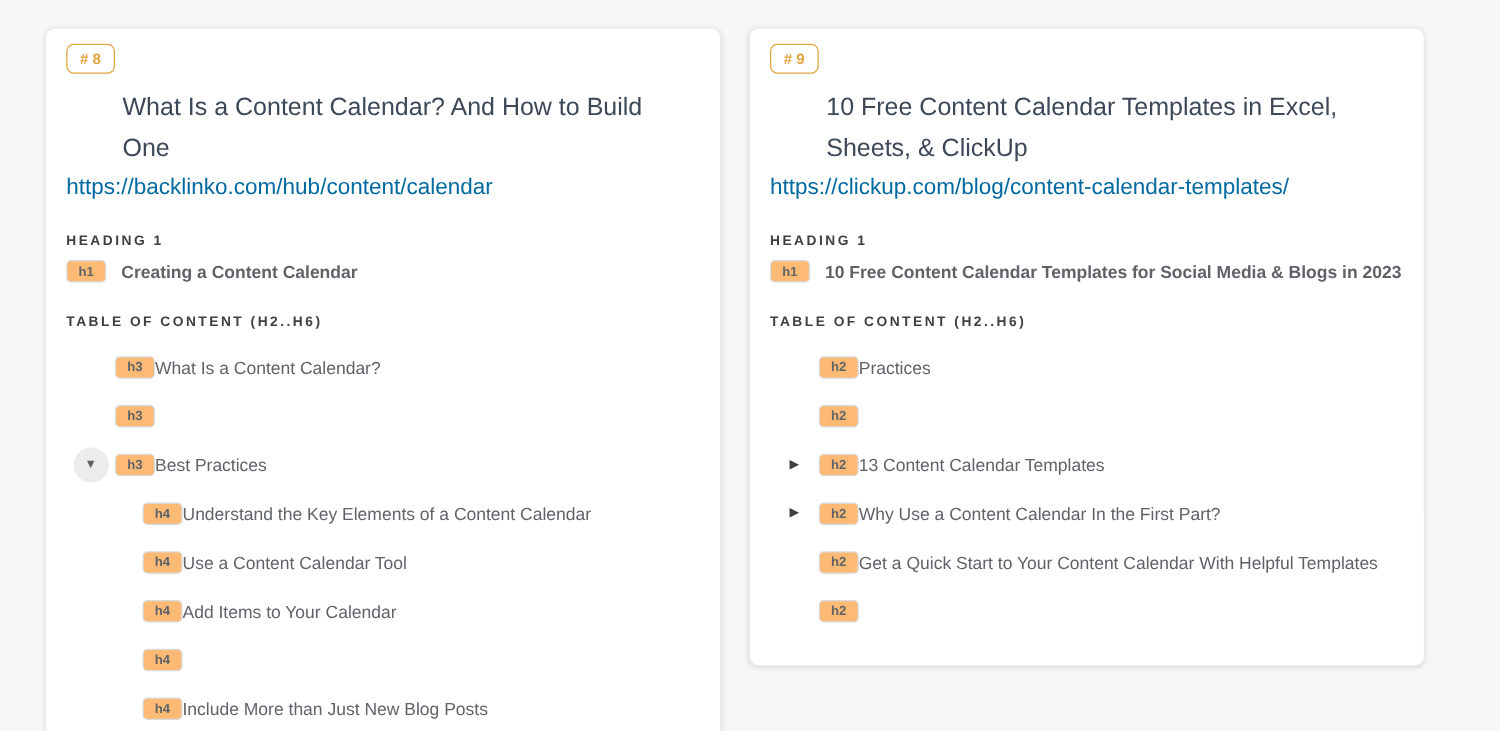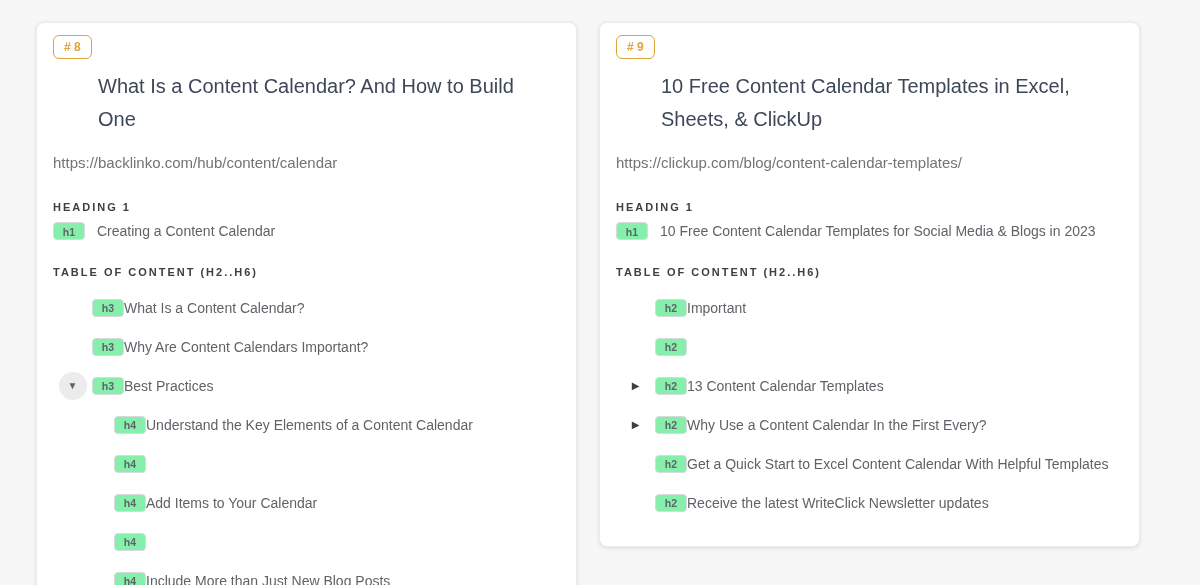--- a/index.html
+++ b/index.html
@@ -36,54 +36,54 @@
   .card-title {
     margin-top: 11px;
     font-size: 20px;
     font-weight: 400;
     color: #3c4858;
     line-height: 33px;
     margin-left: 45px;
   }
   .card-url {
     display: inline-block;
-    margin-top: 15px;
-    font-size: 15px;
-    color: #737373;
+    margin-top: 1px;
+    font-size: 18px;
+    color: #0369a1;
     text-decoration: none;
     line-height: 24px;
   }
   .section-label {
     margin-top: 26px;
     font-size: 11px;
     font-weight: bold;
     letter-spacing: 2px;
     color: #3c4043;
   }
   .tag-badge {
     display: inline-flex;
     align-items: center;
     justify-content: center;
     min-width: 32px;
     height: 18px;
     padding: 1px 8px 0 8px;
     border: 1px solid #d8dadd;
     border-radius: 4px;
-    background: #86efac;
+    background: #fdba74;
     font-size: 10.5px;
     font-weight: bold;
     color: #5f6368;
     flex-shrink: 0;
   }
   .h1-row {
     display: flex;
     align-items: center;
     margin-top: 9px;
   }
-  .h1-row .row-text { margin-left: 12px; }
+  .h1-row .row-text { margin-left: 12px; font-weight: bold; }
   .row-text {
     font-size: 14px;
     color: #5f6368;
     white-space: nowrap;
   }
   .toc-rows { margin-top: 10px; }
   .toc-row {
     display: flex;
     align-items: center;
     height: 39px;
@@ -141,21 +141,20 @@
     </span>
     <span class="tag-badge" data-name="heading-tag-badge">h3</span>
     <span class="row-text" data-name="heading-text">What Is a Content Calendar?</span>
   </div>
 
   <div class="toc-row" data-name="toc-row" style="padding-left: 0px;">
     <span class="toggle-slot" data-name="toggle-slot">
       <span class="toggle hidden" data-name="toggle-placeholder"></span>
     </span>
     <span class="tag-badge" data-name="heading-tag-badge">h3</span>
-    <span class="row-text" data-name="heading-text">Why Are Content Calendars Important?</span>
   </div>
 
   <div class="toc-row" data-name="toc-row" style="padding-left: 0px;">
     <span class="toggle-slot" data-name="toggle-slot">
       <span class="toggle expanded" data-name="collapse-toggle-icon">▼</span>
     </span>
     <span class="tag-badge" data-name="heading-tag-badge">h3</span>
     <span class="row-text" data-name="heading-text">Best Practices</span>
   </div>
 
@@ -165,20 +164,21 @@
     </span>
     <span class="tag-badge" data-name="heading-tag-badge">h4</span>
     <span class="row-text" data-name="heading-text">Understand the Key Elements of a Content Calendar</span>
   </div>
 
   <div class="toc-row" data-name="toc-row" style="padding-left: 22px;">
     <span class="toggle-slot" data-name="toggle-slot">
       <span class="toggle hidden" data-name="toggle-placeholder"></span>
     </span>
     <span class="tag-badge" data-name="heading-tag-badge">h4</span>
+    <span class="row-text" data-name="heading-text">Use a Content Calendar Tool</span>
   </div>
 
   <div class="toc-row" data-name="toc-row" style="padding-left: 22px;">
     <span class="toggle-slot" data-name="toggle-slot">
       <span class="toggle hidden" data-name="toggle-placeholder"></span>
     </span>
     <span class="tag-badge" data-name="heading-tag-badge">h4</span>
     <span class="row-text" data-name="heading-text">Add Items to Your Calendar</span>
   </div>
 
@@ -208,21 +208,21 @@
       <span class="tag-badge" data-name="h1-tag-badge">h1</span>
       <span class="row-text" data-name="h1-text">10 Free Content Calendar Templates for Social Media &amp; Blogs in 2023</span>
     </div>
     <div class="section-label" data-name="toc-section-label">TABLE OF CONTENT (H2..H6)</div>
     <div class="toc-rows" data-name="toc-rows">
   <div class="toc-row" data-name="toc-row" style="padding-left: 0px;">
     <span class="toggle-slot" data-name="toggle-slot">
       <span class="toggle hidden" data-name="toggle-placeholder"></span>
     </span>
     <span class="tag-badge" data-name="heading-tag-badge">h2</span>
-    <span class="row-text" data-name="heading-text">Important</span>
+    <span class="row-text" data-name="heading-text">Practices</span>
   </div>
 
   <div class="toc-row" data-name="toc-row" style="padding-left: 0px;">
     <span class="toggle-slot" data-name="toggle-slot">
       <span class="toggle hidden" data-name="toggle-placeholder"></span>
     </span>
     <span class="tag-badge" data-name="heading-tag-badge">h2</span>
   </div>
 
   <div class="toc-row" data-name="toc-row" style="padding-left: 0px;">
@@ -231,33 +231,32 @@
     </span>
     <span class="tag-badge" data-name="heading-tag-badge">h2</span>
     <span class="row-text" data-name="heading-text">13 Content Calendar Templates</span>
   </div>
 
   <div class="toc-row" data-name="toc-row" style="padding-left: 0px;">
     <span class="toggle-slot" data-name="toggle-slot">
       <span class="toggle collapsed" data-name="expand-toggle-icon">▶</span>
     </span>
     <span class="tag-badge" data-name="heading-tag-badge">h2</span>
-    <span class="row-text" data-name="heading-text">Why Use a Content Calendar In the First Every?</span>
-  </div>
-
-  <div class="toc-row" data-name="toc-row" style="padding-left: 0px;">
-    <span class="toggle-slot" data-name="toggle-slot">
-      <span class="toggle hidden" data-name="toggle-placeholder"></span>
-    </span>
-    <span class="tag-badge" data-name="heading-tag-badge">h2</span>
-    <span class="row-text" data-name="heading-text">Get a Quick Start to Excel Content Calendar With Helpful Templates</span>
-  </div>
-
-  <div class="toc-row" data-name="toc-row" style="padding-left: 0px;">
-    <span class="toggle-slot" data-name="toggle-slot">
-      <span class="toggle hidden" data-name="toggle-placeholder"></span>
-    </span>
-    <span class="tag-badge" data-name="heading-tag-badge">h2</span>
-    <span class="row-text" data-name="heading-text">Receive the latest WriteClick Newsletter updates</span>
+    <span class="row-text" data-name="heading-text">Why Use a Content Calendar In the First Part?</span>
+  </div>
+
+  <div class="toc-row" data-name="toc-row" style="padding-left: 0px;">
+    <span class="toggle-slot" data-name="toggle-slot">
+      <span class="toggle hidden" data-name="toggle-placeholder"></span>
+    </span>
+    <span class="tag-badge" data-name="heading-tag-badge">h2</span>
+    <span class="row-text" data-name="heading-text">Get a Quick Start to Your Content Calendar With Helpful Templates</span>
+  </div>
+
+  <div class="toc-row" data-name="toc-row" style="padding-left: 0px;">
+    <span class="toggle-slot" data-name="toggle-slot">
+      <span class="toggle hidden" data-name="toggle-placeholder"></span>
+    </span>
+    <span class="tag-badge" data-name="heading-tag-badge">h2</span>
   </div>
 </div>
   </section>
 </main>
 
 </body></html>

